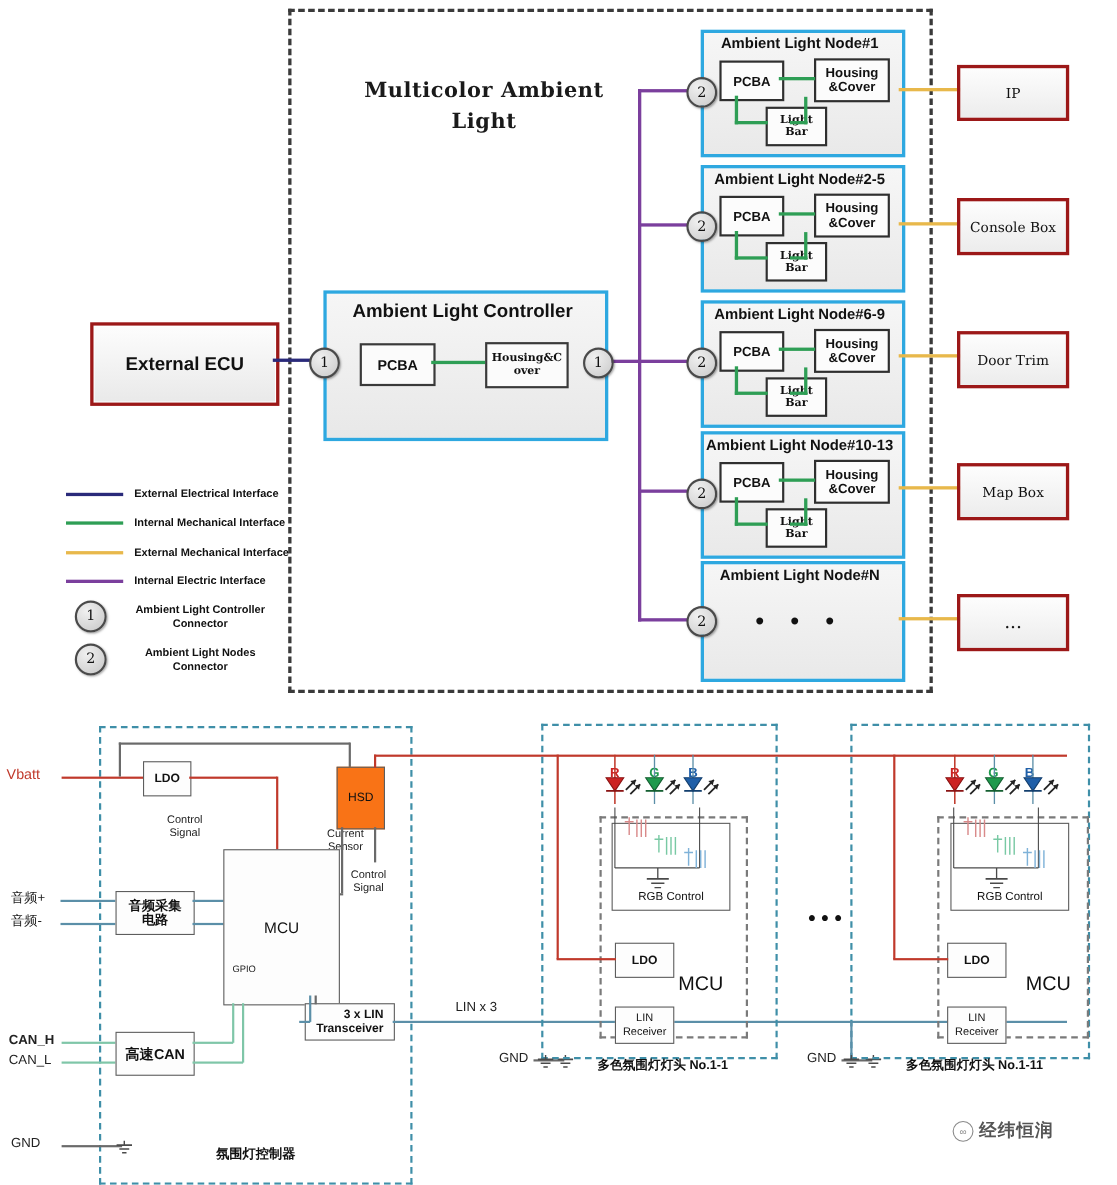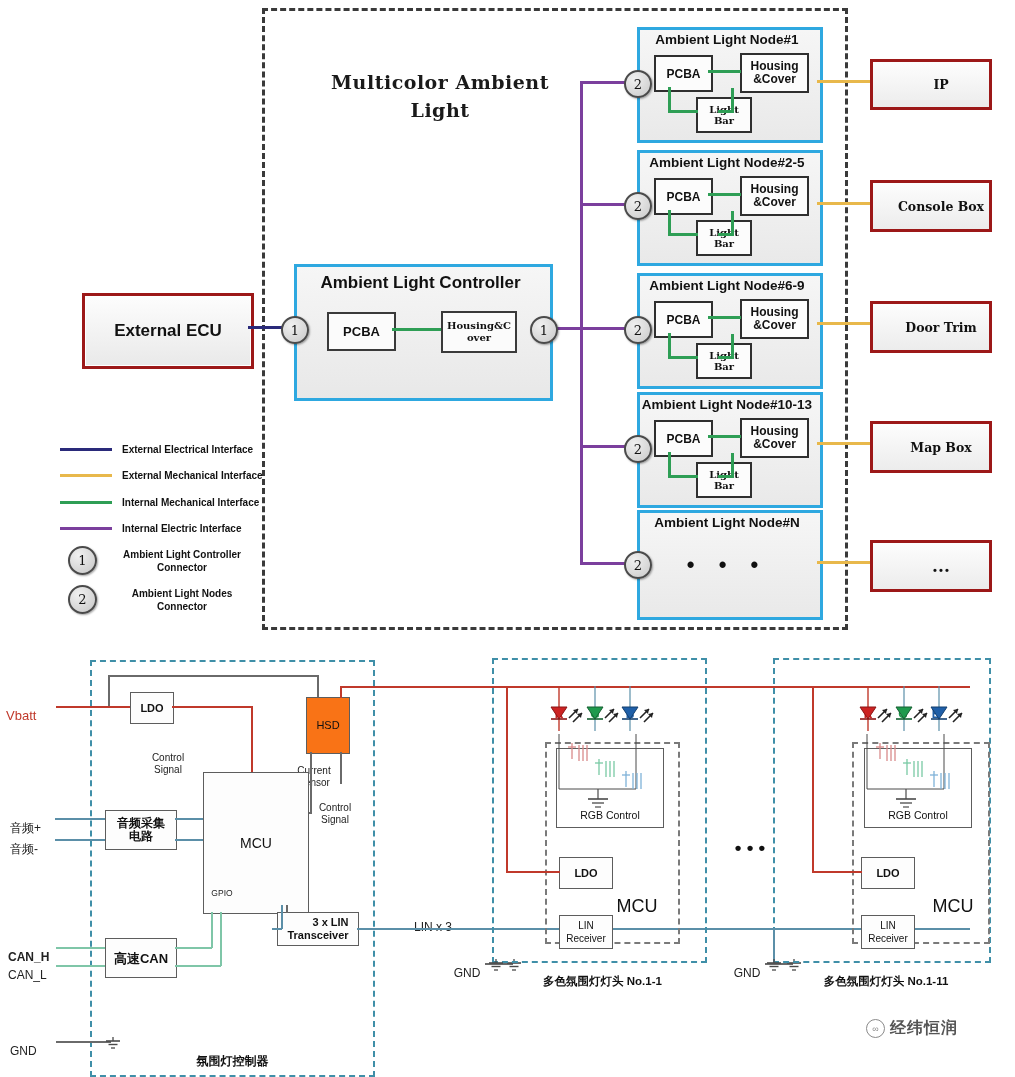--- a/index.html
+++ b/index.html
@@ -66,21 +66,21 @@
     width:52px;height:32px;border:2px solid #2f2f2f;background:#fcfcfc;
     display:flex;align-items:center;justify-content:center;
     font-family:"DejaVu Serif",serif;font-size:10px;font-weight:700;color:#111;line-height:11px;text-align:center;
   }
   .node-dots{width:100%;text-align:center;font-size:22px;letter-spacing:9px;color:#111;font-weight:700;}
 
   
   .tgt{
     border:3px solid #9c1818;background:linear-gradient(180deg,#fdfdfd,#ececec);
     display:flex;align-items:center;justify-content:center;
-    font-family:"DejaVu Serif",serif;font-size:12.5px;font-weight:700;color:#111;padding-left:20px;
+    font-family:"DejaVu Serif",serif;font-size:12.5px;font-weight:400;color:#111;
   }
 
   
   .conn{
     width:24px;height:24px;border-radius:50%;
     border:2px solid #4a4a4a;background:radial-gradient(circle at 35% 30%,#f0f0f0,#c9c9c9);
     display:flex;align-items:center;justify-content:center;
     font-family:"DejaVu Serif",serif;font-size:13px;color:#111;
     box-shadow:1px 1px 2px rgba(0,0,0,.35);z-index:6;
   }
@@ -108,21 +108,21 @@
 
   
   .dashbox{border:2px dashed #3f8fa8;box-sizing:border-box;background:transparent;}
   .dashbox-gray{border:2px dashed #7a7a7a;box-sizing:border-box;}
   .sbox{
     border:1px solid #5d5d5d;background:#fdfdfd;
     display:flex;align-items:center;justify-content:center;text-align:center;
     font-size:11px;color:#111;line-height:13px;
   }
   .sbox-b{font-weight:700;}
-  .lbl{position:absolute;font-size:10px;color:#222;line-height:12px;text-align:center;margin-top:12px;}
+  .lbl{position:absolute;font-size:10px;color:#222;line-height:12px;text-align:center;}
   .lbl-cn{font-weight:700;color:#111;}
   .wire-red{background:#c0392b;}
   .wire-teal{background:#5b8fa8;}
   .wire-gray{background:#6a6a6a;}
   .wire-green2{background:#7fc6a8;}
   .vline{width:1.5px;}
   .hline{height:1.5px;}
 
   #watermark{left:866px;top:1018px;display:flex;align-items:center;}
   #wm-logo{
@@ -239,26 +239,26 @@
 <div class="conn abs" style="left:624px;top:551px;">2</div>
 <div class="w w-yellow abs" style="left:817px;top:561px;width:56px;height:3px;"></div>
 <div class="tgt abs" style="left:870px;top:540px;width:96px;height:46px;font-size:17px;">...</div>
 
 <div class="abs" id="legend">
   <div class="lg-row">
     <div class="lg-line" style="background:#2a2a7a;"></div>
     <div class="lg-txt">External Electrical Interface</div>
   </div>
   <div class="lg-row">
+    <div class="lg-line" style="background:#2e9e55;"></div>
+    <div class="lg-txt">Internal Mechanical Interface</div>
+  </div>
+  <div class="lg-row">
     <div class="lg-line" style="background:#e8b84b;"></div>
     <div class="lg-txt">External Mechanical Interface</div>
-  </div>
-  <div class="lg-row">
-    <div class="lg-line" style="background:#2e9e55;"></div>
-    <div class="lg-txt">Internal Mechanical Interface</div>
   </div>
   <div class="lg-row">
     <div class="lg-line" style="background:#7b3f9d;"></div>
     <div class="lg-txt">Internal Electric Interface</div>
   </div>
   <div class="lg-crow">
     <div class="lg-circ">1</div>
     <div class="lg-ctxt">Ambient Light Controller<br>Connector</div>
   </div>
   <div class="lg-crow">

